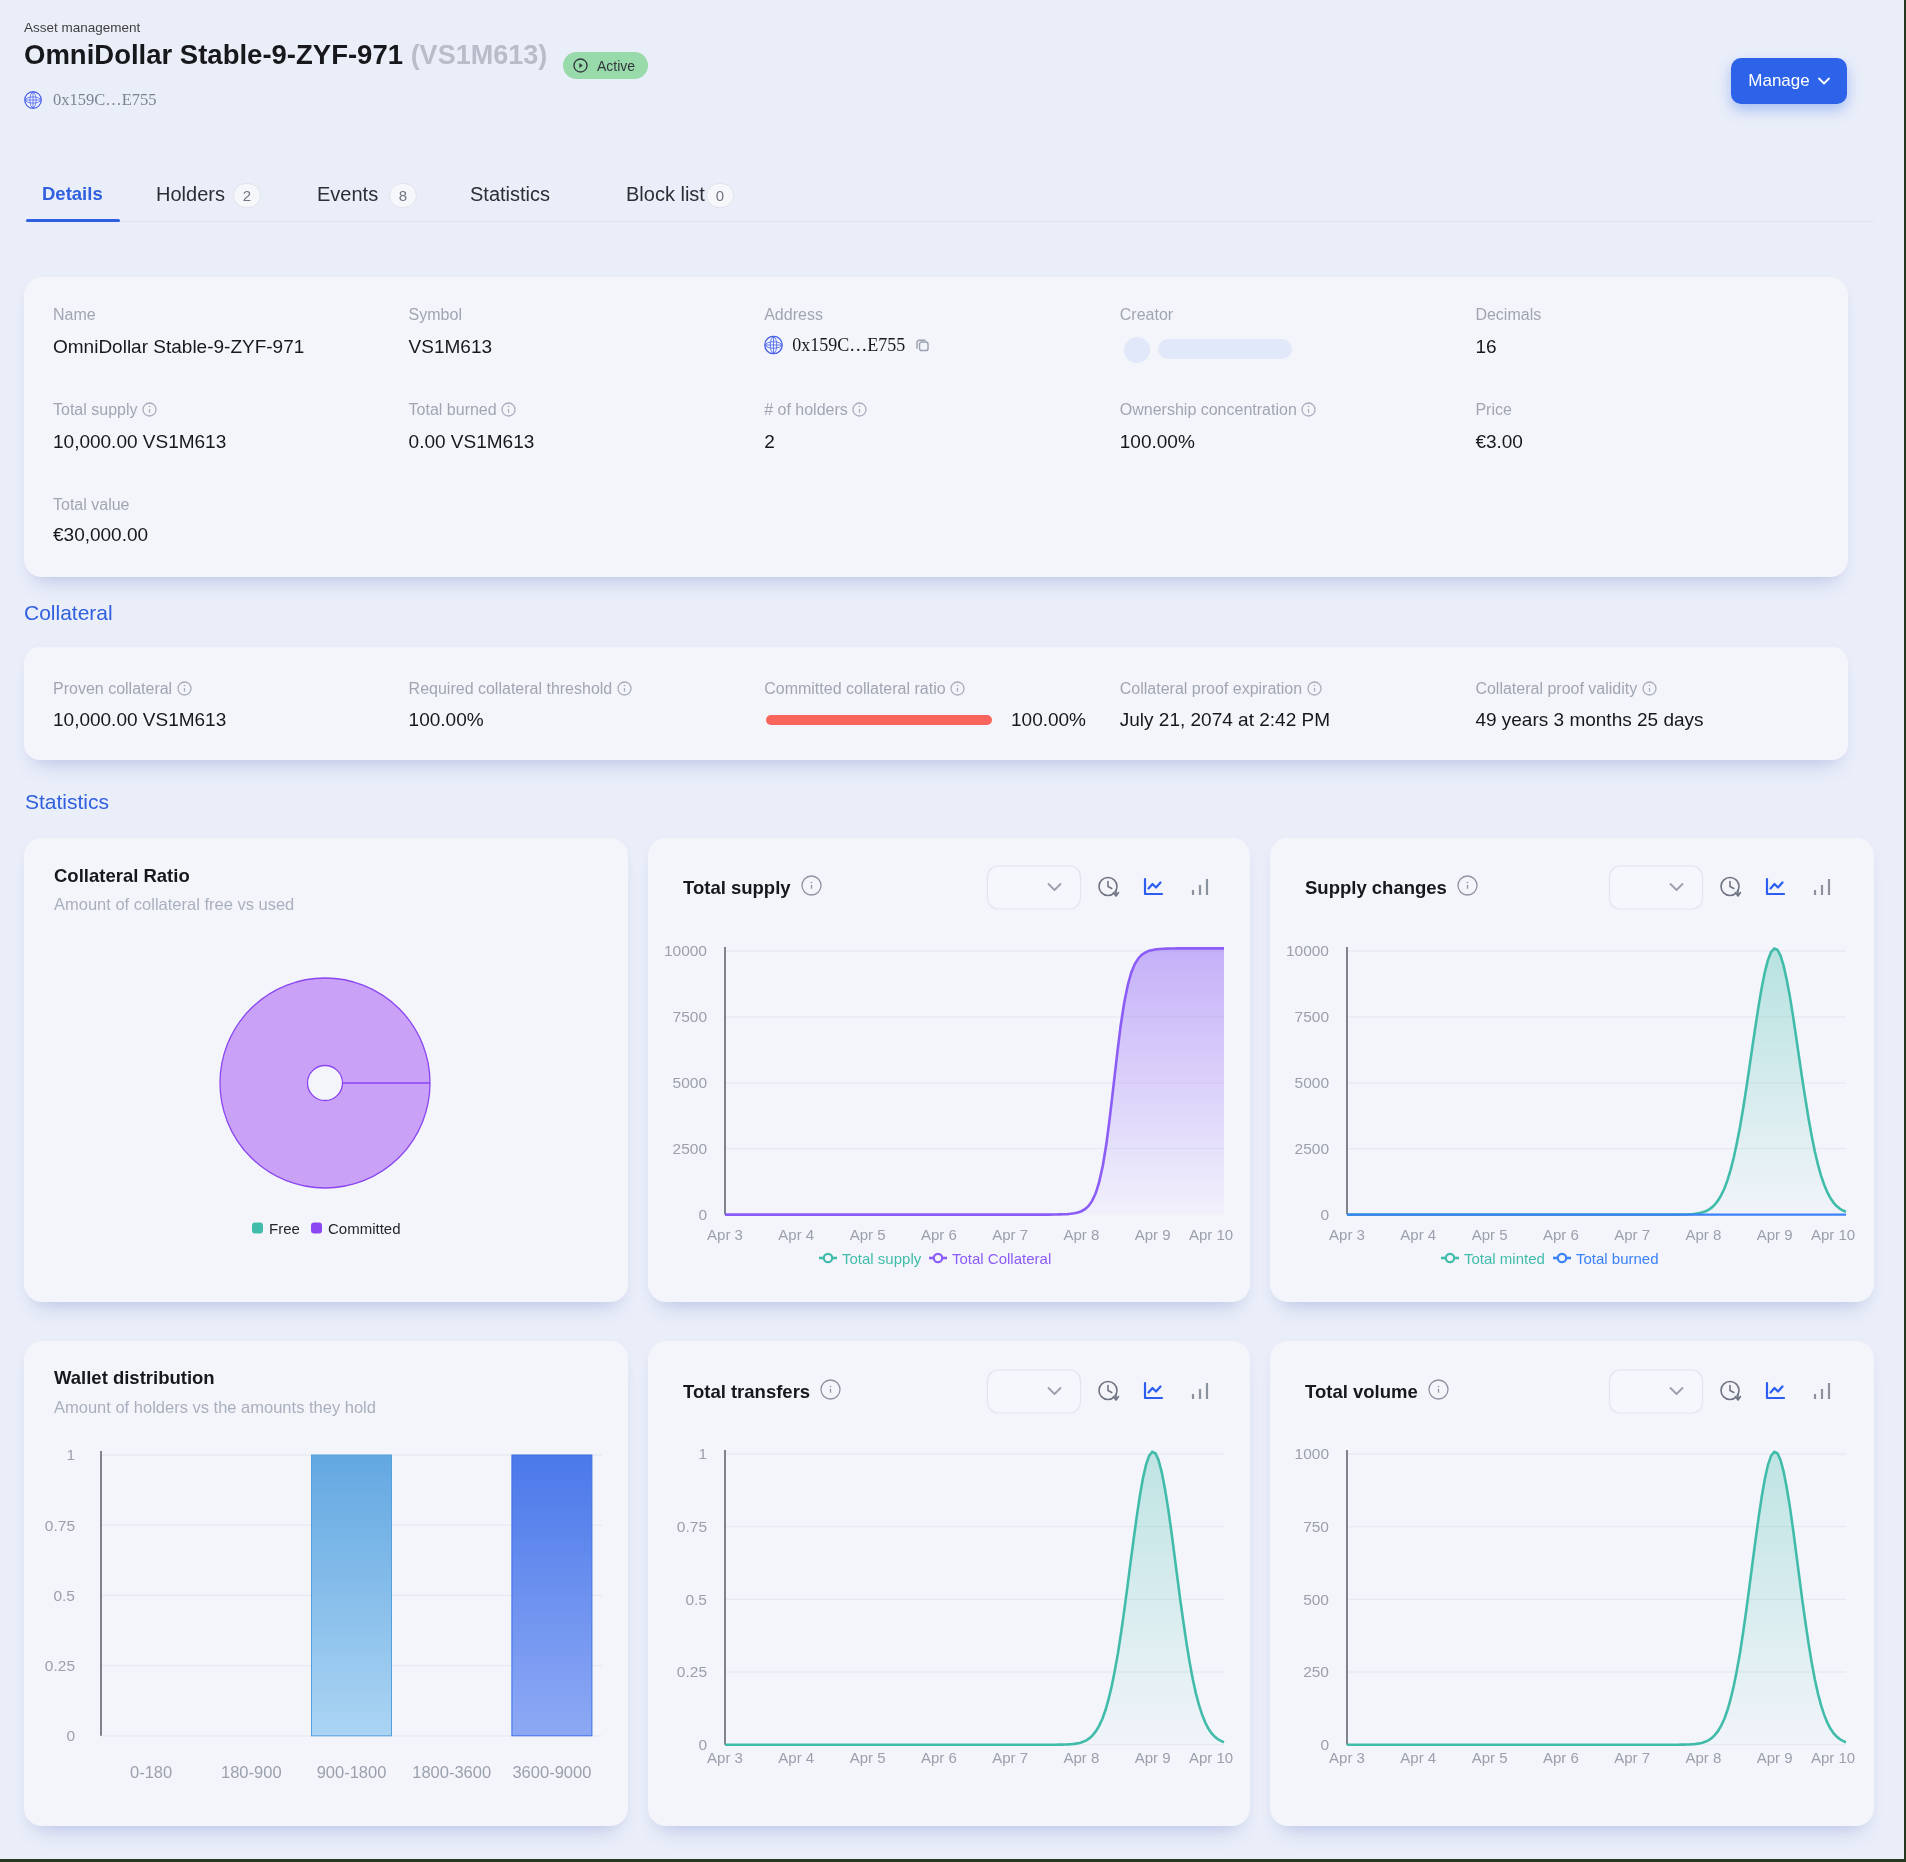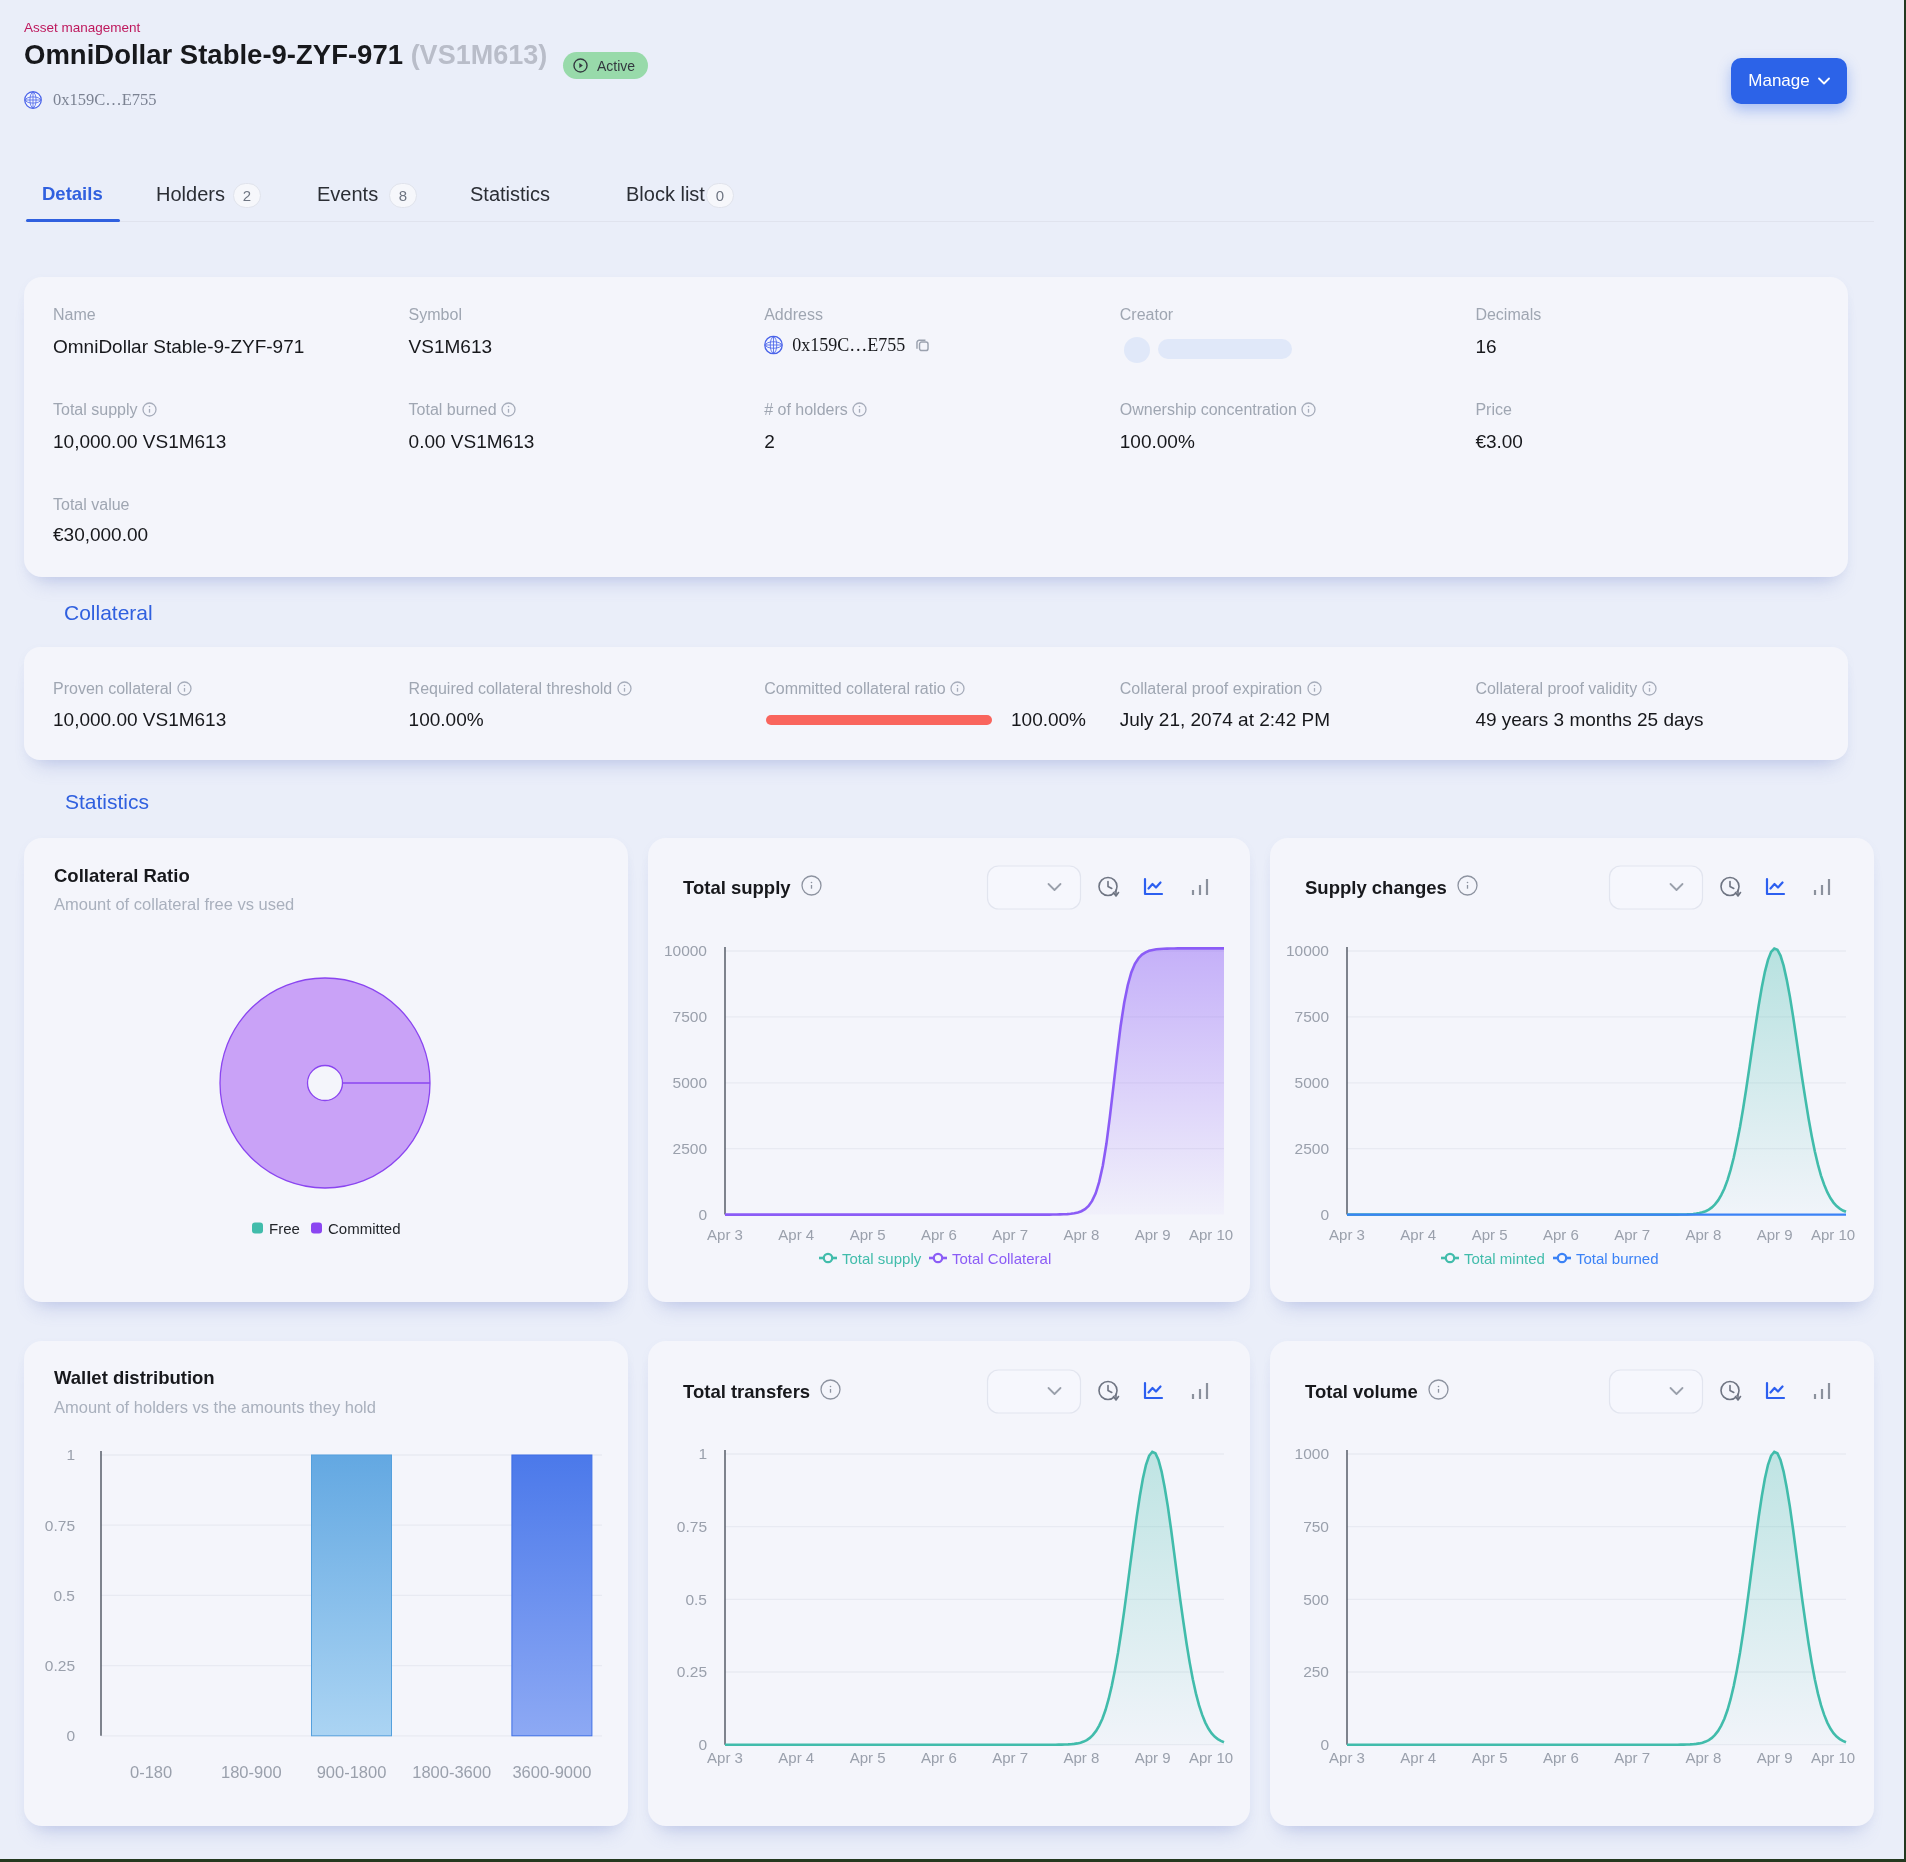--- a/index.html
+++ b/index.html
@@ -2,27 +2,27 @@
 <html><head><meta charset="utf-8"><style>
 * { margin:0; padding:0; box-sizing:border-box; }
 html,body { width:1906px; height:1862px; overflow:hidden; }
 body { background:#eaeef9; font-family:"Liberation Sans", sans-serif; position:relative; }
 .abs { position:absolute; }
 .card { position:absolute; background:#f4f5fb; border-radius:18px;
         box-shadow:0 16px 20px -12px rgba(95,115,195,0.30), 0 3px 8px rgba(120,130,190,0.06); }
 .lab { position:absolute; font-size:16px; color:#9fa6b2; white-space:nowrap; transform:translateY(-50%); }
 .val { position:absolute; font-size:19px; color:#17181c; white-space:nowrap; transform:translateY(-50%); }
 .mono { font-family:Liberation Serif, serif; }
-.sechead { position:absolute; font-size:21px; color:#3060df; font-weight:500; transform:translateY(-50%);margin-left:40px; }
+.sechead { position:absolute; font-size:21px; color:#3060df; font-weight:500; transform:translateY(-50%); }
 .ctitle { position:absolute; font-size:18.5px; font-weight:700; color:#17181c; transform:translateY(-50%); white-space:nowrap; }
 .csub { position:absolute; font-size:16.5px; color:#a9b0bd; transform:translateY(-50%); white-space:nowrap; }
 </style></head><body>
 <div class="abs" style="right:0;top:0;width:2px;height:1862px;background:#24391f;z-index:50"></div>
 <div class="abs" style="left:0;top:1859px;width:1906px;height:3px;background:#24391f;z-index:50"></div>
-<div class="abs" style="left:24px;top:20px;font-size:13.5px;color:#be185d">Asset management</div>
+<div class="abs" style="left:24px;top:20px;font-size:13.5px;color:#404040">Asset management</div>
 <div class="abs" style="left:24px;top:38.5px;font-size:27.5px;font-weight:700;color:#17181c;white-space:nowrap">OmniDollar Stable-9-ZYF-971 <span style="color:#b9bdc9;font-size:27px">(VS1M613)</span></div>
 <div class="abs" style="left:563px;top:52px;width:85px;height:27px;border-radius:14px;background:#98daaa;display:flex;align-items:center;gap:9px;padding-left:10px">
     <svg width="15" height="15" viewBox="0 0 14 14">
       <circle cx="7" cy="7" r="6.1" fill="none" stroke="#33383f" stroke-width="1.3"></circle>
       <path d="M 5.9 4.7 L 9.2 7 L 5.9 9.3 Z" fill="#33383f"></path>
     </svg>
     <span style="font-size:14px;font-weight:500;color:#33383f">Active</span>
   </div>
 <div class="abs" style="left:24px;top:91px;width:18px;height:18px"><svg width="18" height="18" viewBox="0 0 24 24">
       <circle cx="12" cy="12" r="11" fill="#f2f5ff" stroke="#4a63e9" stroke-width="1.7"></circle>

